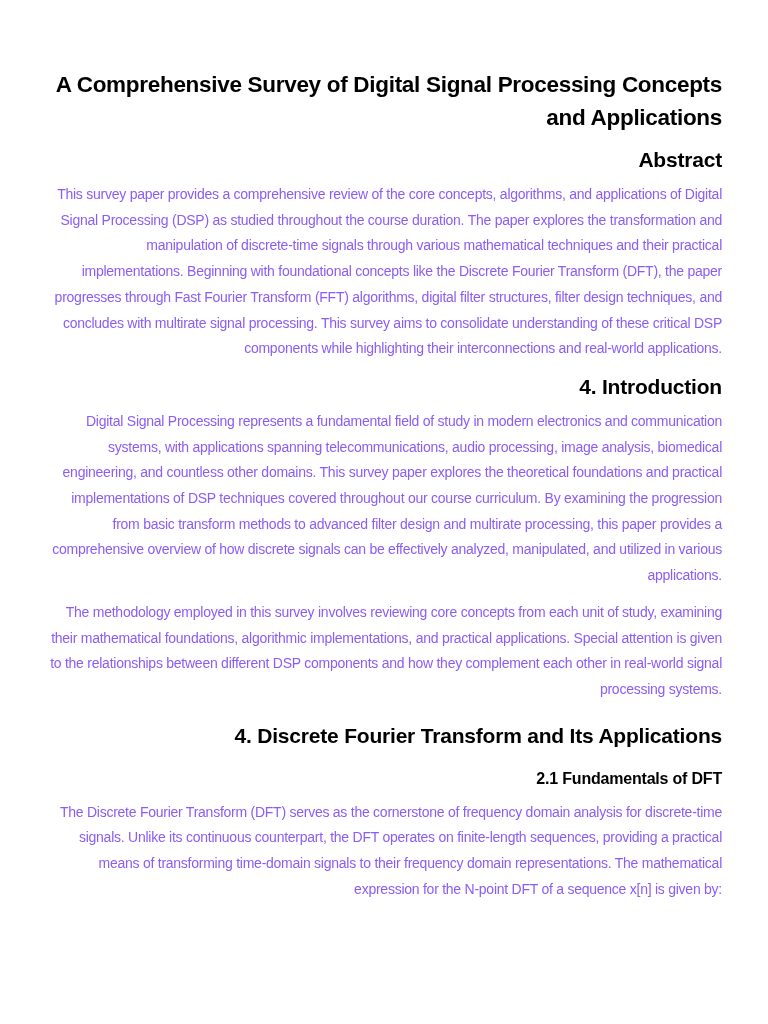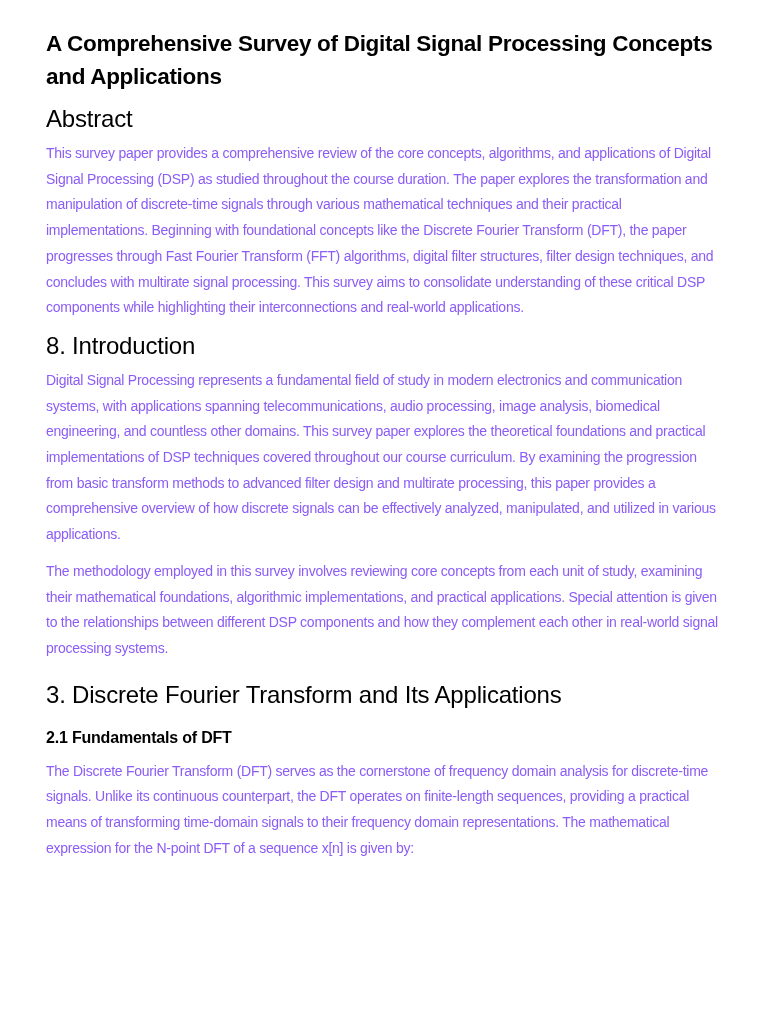--- a/index.html
+++ b/index.html
@@ -8,34 +8,35 @@
       background: #ffffff;
     }
     body {
       width: 768px;
       height: 1024px;
       overflow: hidden;
       font-family: "Liberation Sans", "DejaVu Sans", sans-serif;
       color: #111111;
     }
     .page {
-      padding: 27px 46px 0 46px;
+      padding: 68px 46px 0 46px;
       box-sizing: border-box;
+      text-align: right;
     }
     h1 {
       font-size: 22.5px;
       font-weight: bold;
       line-height: 33px;
       margin: 0 0 14px 0;
       letter-spacing: -0.3px;
       color: #000;
     }
     h2 {
-      font-size: 24px;
-      font-weight: normal;
+      font-size: 21px;
+      font-weight: bold;
       line-height: 24px;
       margin: 0 0 10px 0;
       letter-spacing: -0.2px;
       color: #000;
     }
     h3 {
       font-size: 16px;
       font-weight: bold;
       line-height: 22px;
       margin: 0 0 10px 0;
@@ -60,25 +61,25 @@
 
 <div class="page">
   <h1>A Comprehensive Survey of Digital Signal Processing Concepts and Applications</h1>
 
   <section class="sec-abstract">
     <h2>Abstract</h2>
     <p>This survey paper provides a comprehensive review of the core concepts, algorithms, and applications of Digital Signal Processing (DSP) as studied throughout the course duration. The paper explores the transformation and manipulation of discrete-time signals through various mathematical techniques and their practical implementations. Beginning with foundational concepts like the Discrete Fourier Transform (DFT), the paper progresses through Fast Fourier Transform (FFT) algorithms, digital filter structures, filter design techniques, and concludes with multirate signal processing. This survey aims to consolidate understanding of these critical DSP components while highlighting their interconnections and real-world applications.</p>
   </section>
 
   <section class="sec-intro">
-    <h2>8. Introduction</h2>
+    <h2>4. Introduction</h2>
     <p>Digital Signal Processing represents a fundamental field of study in modern electronics and communication systems, with applications spanning telecommunications, audio processing, image analysis, biomedical engineering, and countless other domains. This survey paper explores the theoretical foundations and practical implementations of DSP techniques covered throughout our course curriculum. By examining the progression from basic transform methods to advanced filter design and multirate processing, this paper provides a comprehensive overview of how discrete signals can be effectively analyzed, manipulated, and utilized in various applications.</p>
     <p>The methodology employed in this survey involves reviewing core concepts from each unit of study, examining their mathematical foundations, algorithmic implementations, and practical applications. Special attention is given to the relationships between different DSP components and how they complement each other in real-world signal processing systems.</p>
   </section>
 
   <section class="sec-dft">
-    <h2>3. Discrete Fourier Transform and Its Applications</h2>
+    <h2>4. Discrete Fourier Transform and Its Applications</h2>
     <div class="sub-dft">
       <h3>2.1 Fundamentals of DFT</h3>
       <p>The Discrete Fourier Transform (DFT) serves as the cornerstone of frequency domain analysis for discrete-time signals. Unlike its continuous counterpart, the DFT operates on finite-length sequences, providing a practical means of transforming time-domain signals to their frequency domain representations. The mathematical expression for the N-point DFT of a sequence x[n] is given by:</p>
     </div>
   </section>
 </div>
 
 </body></html>

